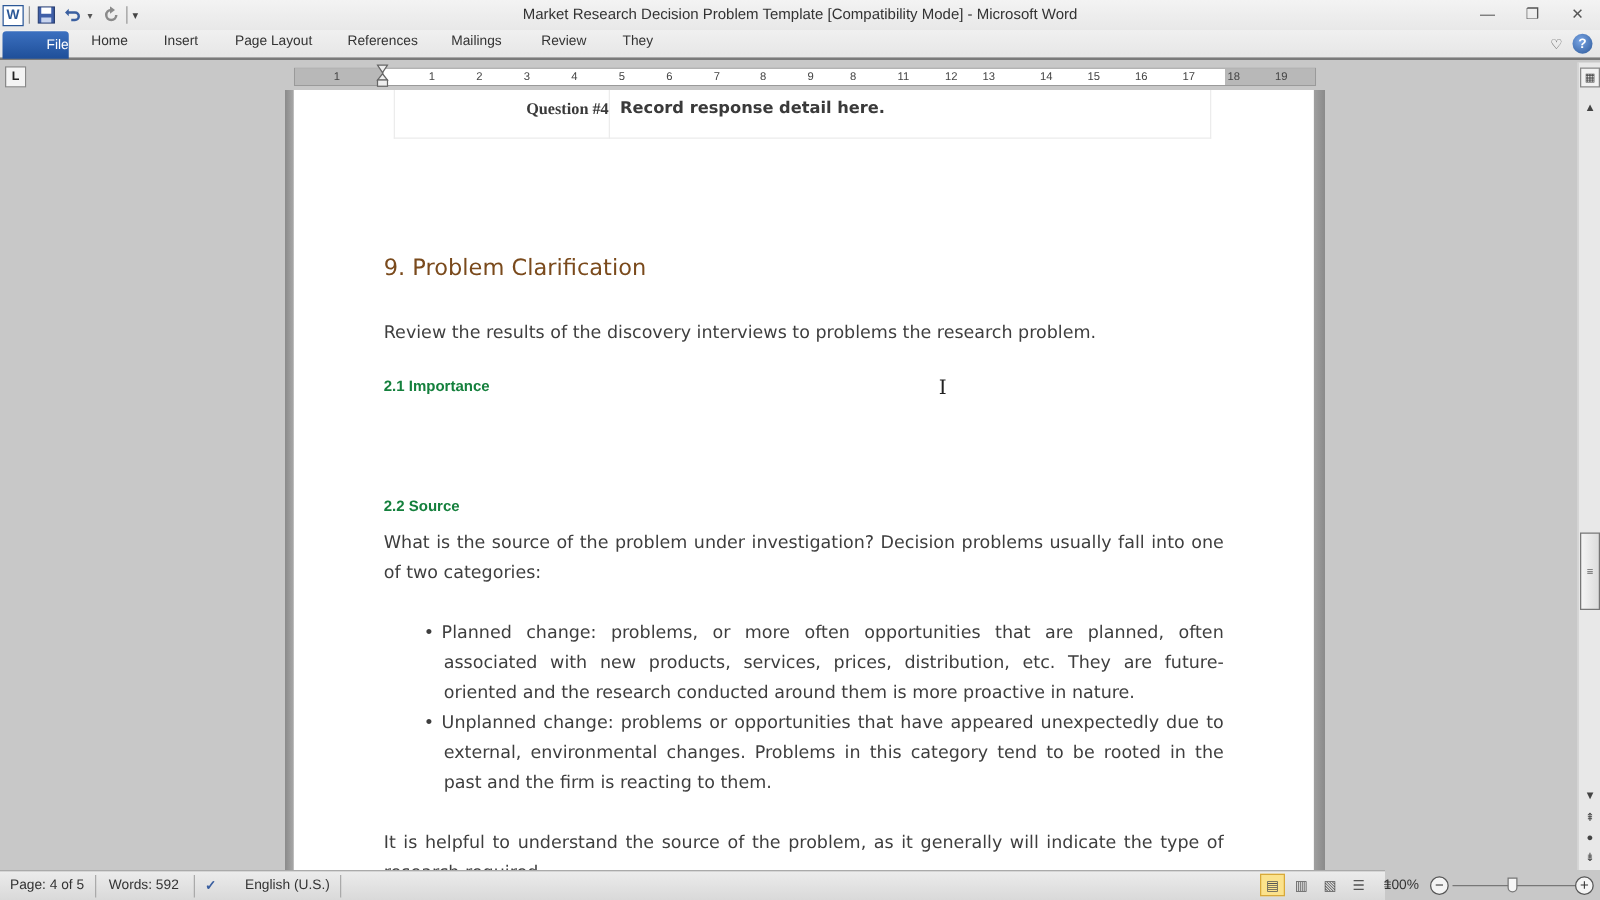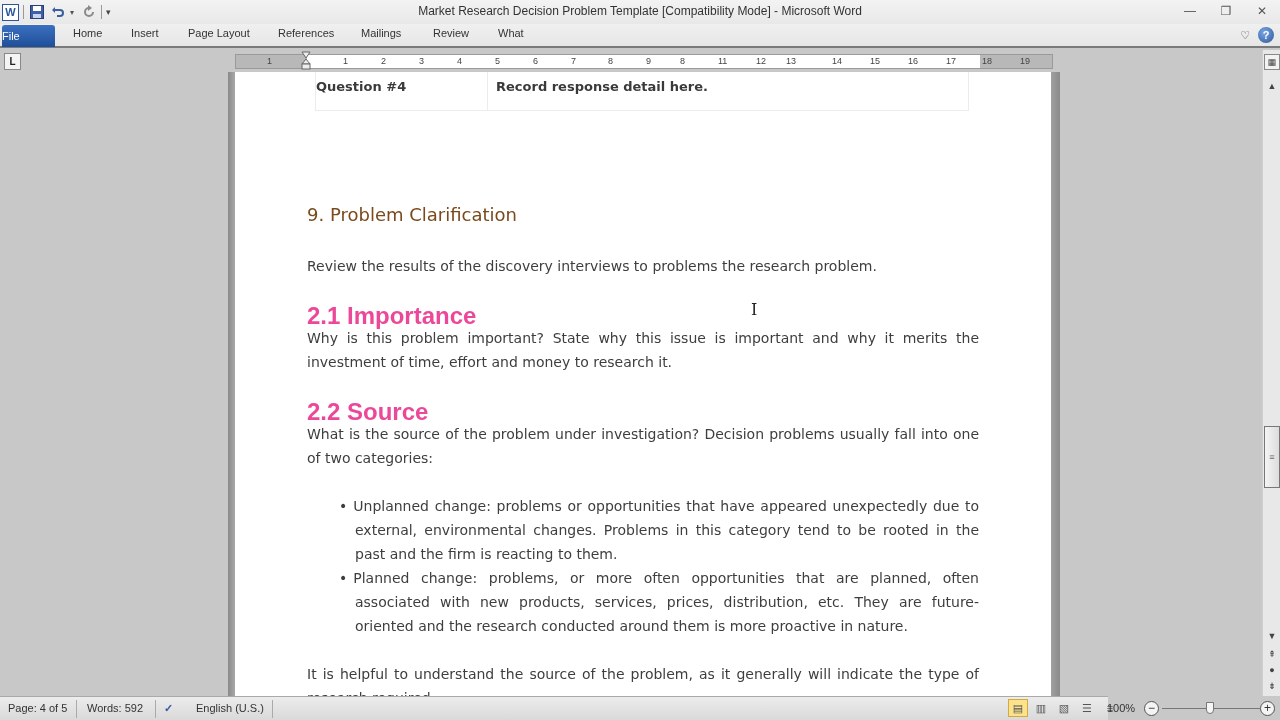--- a/index.html
+++ b/index.html
@@ -12,45 +12,45 @@
   .qat .ico { width: 17px; height: 17px; display: flex; align-items: center; justify-content: center; }
   .word-logo { background: #fff; border: 1px solid #2b5797; color: #2b5797; font-weight: bold; font-size: 11px; width: 16px; height: 16px; line-height: 14px; text-align: center; }
   .sep { width: 1px; height: 14px; background: #999; }
   .title { position: absolute; left: 0; width: 1280px; top: 4px; text-align: center; font-size: 12px; color: #333; }
   .winctl { position: absolute; right: 0; top: 0; display: flex; }
   .winctl div { width: 36px; height: 22px; display: flex; align-items: center; justify-content: center; color: #555; font-size: 12px; }
 
   
   .tabs { position: absolute; left: 0; top: 24px; width: 1280px; height: 24px; background: linear-gradient(#f0f0f0, #e6e6e6); border-bottom: 2px solid #7a7a7a; }
   .tab { position: absolute; top: 3px; font-size: 11px; color: #333; }
-  .file-tab { position: absolute; left: 2px; top: 1px; width: 53px; height: 22px; background: linear-gradient(#3b70c0, #1f4f99); color: #fff; font-size: 11px; text-align: left; line-height: 22px; border-radius: 3px 3px 0 0; }
+  .file-tab { position: absolute; left: 2px; top: 1px; width: 53px; height: 22px; background: linear-gradient(#3b70c0, #1f4f99); color: #fff; font-size: 11px; text-align: right; line-height: 22px; border-radius: 3px 3px 0 0; }
   .tabs-right { position: absolute; right: 6px; top: 3px; display: flex; gap: 8px; align-items: center; }
   .help-icon { width: 16px; height: 16px; border-radius: 50%; background: radial-gradient(circle at 40% 35%, #7aa6e6, #2b5797); color: #fff; font-size: 11px; font-weight: bold; text-align: center; line-height: 16px; }
 
   
   .ruler-row { position: absolute; left: 0; top: 50px; width: 1262px; height: 22px; background: #c8c8c8; }
   .tab-selector { position: absolute; left: 4px; top: 3px; width: 17px; height: 17px; border: 1px solid #888; background: #f4f4f4; font-size: 10px; text-align: center; line-height: 15px; font-weight: bold; }
   .ruler { position: absolute; left: 235px; top: 4px; width: 818px; height: 15px; background: #fff; border: 1px solid #9a9a9a; }
   .ruler .margin { position: absolute; top: 0; height: 13px; background: #b8b8b8; }
   .ruler .num { position: absolute; top: 0; font-size: 9px; color: #444; line-height: 13px; }
   .indent-marker { position: absolute; left: 301px; top: 0; width: 10px; height: 20px; }
 
   
   .docarea { position: absolute; left: 0; top: 72px; width: 1262px; height: 624px; background: #c8c8c8; overflow: hidden; }
   .page-shadow { position: absolute; left: 228px; top: 0; width: 832px; height: 624px; background: linear-gradient(90deg, #8a8a8a 0px, #a8a8a8 7px, transparent 7px, transparent 823px, #a0a0a0 823px, #8a8a8a 832px); }
   .page { position: absolute; left: 235px; top: 0; width: 816px; height: 624px; background: #fff; }
 
   .qtable { position: absolute; left: 80px; top: -10px; width: 654px; border-collapse: collapse; }
   .qtable td { border: 1px solid #ececec; height: 48px; font-family: "DejaVu Sans", sans-serif; font-weight: bold; font-size: 13px; color: #3a3a3a; }
-  .qtable td.q { width: 172px; text-align: left; }
+  .qtable td.q { width: 172px; text-align: right; font-family: Liberation Serif, serif; }
   .qtable td.r { padding-left: 8px; }
 
   .body-text { font-family: "DejaVu Sans", sans-serif; font-size: 14px; color: #3e3e3e; line-height: 24px; text-align: justify; position: absolute; left: 72px; width: 672px; }
   .h1 { position: absolute; left: 72px; top: 132px; font-family: "DejaVu Sans", sans-serif; font-size: 18px; color: #7a4a1c; }
-  .h2 { position: absolute; left: 72px; font-family: "Liberation Sans", sans-serif; font-weight: bold; font-size: 24px; color: #ec4899; }
+  .h2 { position: absolute; left: 72px; font-family: "Liberation Sans", sans-serif; font-weight: bold; font-size: 12px; color: #15803d; }
   .bullets { position: absolute; left: 104px; top: 422px; width: 640px; font-family: "DejaVu Sans", sans-serif; font-size: 14px; color: #3e3e3e; line-height: 24px; text-align: justify; }
   .bullets li { list-style: none; position: relative; padding-left: 16px; text-indent: -10px; }
   .bullets li::before { content: "•"; position: relative; left: -6px; }
 
   .ibeam { position: absolute; left: 516px; top: 228px; font-family: "DejaVu Serif", serif; font-size: 16px; color: #222; }
 
   
   .vscroll { position: absolute; left: 1262px; top: 50px; width: 18px; height: 646px; background: #e8e8e8; border-left: 1px solid #cfcfcf; }
   .vscroll .btn { position: absolute; left: 1px; width: 16px; height: 16px; display: flex; align-items: center; justify-content: center; font-size: 9px; color: #444; }
   .vscroll .thumb { position: absolute; left: 1px; top: 376px; width: 16px; height: 62px; border: 1px solid #777; background: linear-gradient(90deg, #f5f5f5, #dcdcdc); display: flex; align-items: center; justify-content: center; font-size: 9px; color: #666; }
@@ -106,21 +106,21 @@
 </div>
 
 <div class="tabs">
   <div class="file-tab">File</div>
   <div class="tab" style="left:73px">Home</div>
   <div class="tab" style="left:131px">Insert</div>
   <div class="tab" style="left:188px">Page Layout</div>
   <div class="tab" style="left:278px">References</div>
   <div class="tab" style="left:361px">Mailings</div>
   <div class="tab" style="left:433px">Review</div>
-  <div class="tab" style="left:498px">What</div>
+  <div class="tab" style="left:498px">They</div>
   <div class="tabs-right">
     <div style="font-size:11px;color:#555">♡</div>
     <div class="help-icon">?</div>
   </div>
 </div>
 
 <div class="ruler-row">
   <div class="tab-selector">L</div>
   <div class="ruler">
     <div class="margin" style="left:0;width:71px"></div>
@@ -162,28 +162,27 @@
         <td class="q">Question #4</td>
         <td class="r">Record response detail here.</td>
       </tr>
     </tbody>
       </table>
 
     <div class="h1">9. Problem  Clarification</div>
     <div class="body-text" style="top:182px">Review the results of the discovery interviews to problems the research problem.</div>
 
     <div class="h2" style="top:230px">2.1 Importance</div>
-    <div class="body-text" style="top:254px">Why is this problem important?  State why this issue is important and why it merits the investment of time, effort and money to research it.</div>
 
     <div class="h2" style="top:326px">2.2 Source</div>
     <div class="body-text" style="top:350px">What is the source of the problem under investigation?  Decision problems usually fall into one of two categories:</div>
 
     <ul class="bullets">
+      <li>Planned change:  problems, or more often opportunities that are planned, often associated with new products, services, prices, distribution, etc.  They are future-oriented and the research conducted around them is more proactive in nature.</li>
       <li>Unplanned change:  problems or opportunities that have appeared unexpectedly due to external, environmental changes.  Problems in this category tend to be rooted in the past and the firm is reacting to them.</li>
-      <li>Planned change:  problems, or more often opportunities that are planned, often associated with new products, services, prices, distribution, etc.  They are future-oriented and the research conducted around them is more proactive in nature.</li>
     </ul>
 
     <div class="body-text" style="top:590px">It is helpful to understand the source of the problem, as it generally will indicate the type of research required.</div>
 
     <div class="ibeam">I</div>
   </div>
 </div>
 
 <div class="vscroll">
   <div class="btn" style="top:4px;border:1px solid #888;background:#f2f2f2">▦</div>

